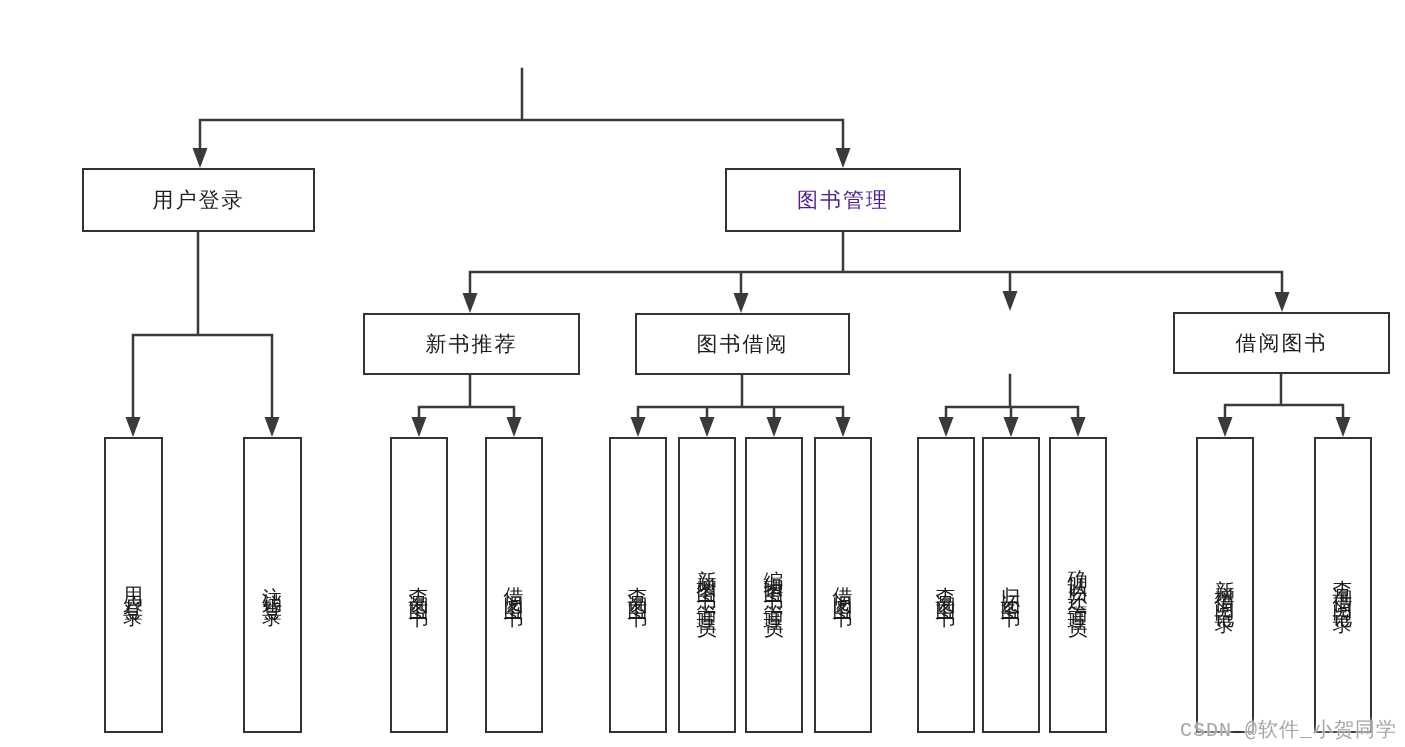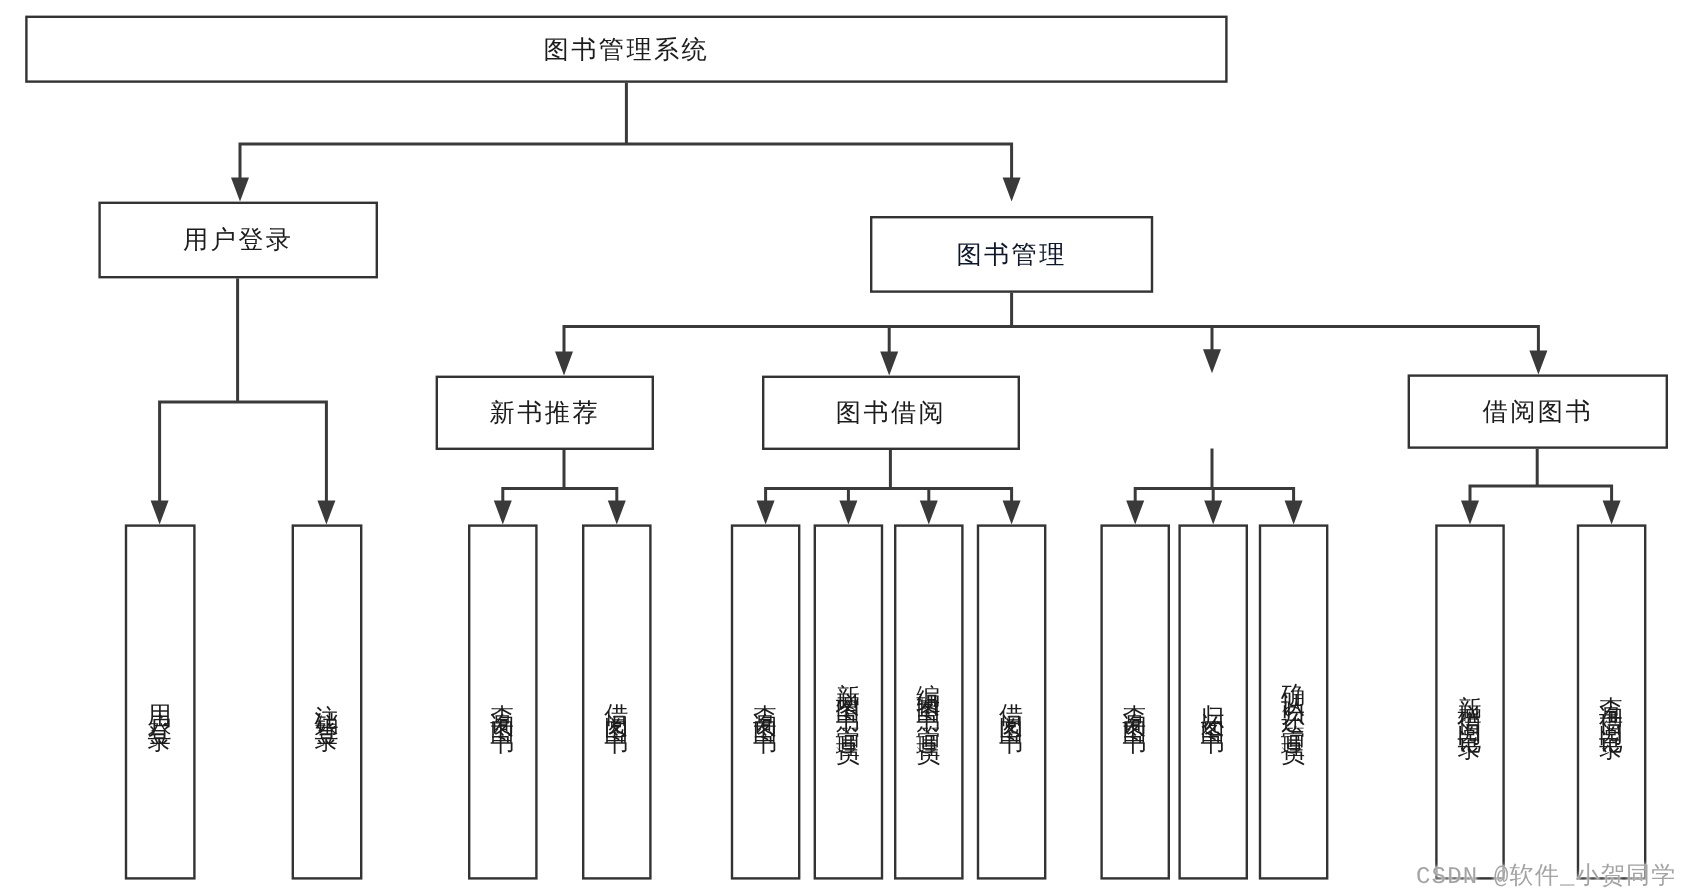--- a/index.html
+++ b/index.html
@@ -59,24 +59,23 @@
 </style>
 </head>
 <body>
 
 <div class="stage">
   <svg width="1405" height="747" viewBox="0 0 1405 747">
       <path d="M522 69V120M200 120H843M200 120V151M843 120V151M198 232V335M133 335H272M133 335V420M272 335V420M843 232V272M470 272H1282M470 272V296M741 272V296M1010 272V294M1282 272V295M470 375V407M419 407H514M419 407V420M514 407V420M742 375V407M638 407H843M638 407V420M707 407V420M774 407V420M843 407V420M1010 375V407M946 407H1078M946 407V420M1011 407V420M1078 407V420M1281 374V405M1225 405H1343M1225 405V420M1343 405V420" fill="none" stroke="#3a3a3a" stroke-width="2.5" stroke-linecap="square"></path>
       <path d="M200 168L192.5 148L207.5 148ZM843 168L835.5 148L850.5 148ZM133 437L125.5 417L140.5 417ZM272 437L264.5 417L279.5 417ZM470 313L462.5 293L477.5 293ZM741 313L733.5 293L748.5 293ZM1010 311L1002.5 291L1017.5 291ZM1282 312L1274.5 292L1289.5 292ZM419 437L411.5 417L426.5 417ZM514 437L506.5 417L521.5 417ZM638 437L630.5 417L645.5 417ZM707 437L699.5 417L714.5 417ZM774 437L766.5 417L781.5 417ZM843 437L835.5 417L850.5 417ZM946 437L938.5 417L953.5 417ZM1011 437L1003.5 417L1018.5 417ZM1078 437L1070.5 417L1085.5 417ZM1225 437L1217.5 417L1232.5 417ZM1343 437L1335.5 417L1350.5 417Z" fill="#3a3a3a" stroke="none"></path>
     </svg>
   <div class="watermark" style="color: rgb(164, 164, 164);">CSDN @软件_小贺同学</div>
-<div class="node h" style="left: 21px; top: 13px; width: 1002px; height: 56px; border-color: rgb(51, 51, 51); color: rgb(28, 28, 28);">图书管理系统</div>
     <div class="node h" style="left: 82px; top: 168px; width: 233px; height: 64px; border-color: rgb(51, 51, 51); color: rgb(28, 28, 28);">用户登录</div>
-    <div class="node h" style="left: 725px; top: 168px; width: 236px; height: 64px; border-color: rgb(51, 51, 51); color: #0f172a; margin-top: 12px;">图书管理</div>
-    <div class="node h" style="left: 363px; top: 313px; width: 182px; height: 62px; border-color: rgb(51, 51, 51); color: rgb(28, 28, 28);">新书推荐</div>
+    <div class="node h" style="left: 725px; top: 168px; width: 236px; height: 64px; border-color: rgb(51, 51, 51); color: #4c1d95;">图书管理</div>
+    <div class="node h" style="left: 363px; top: 313px; width: 217px; height: 62px; border-color: rgb(51, 51, 51); color: rgb(28, 28, 28);">新书推荐</div>
     <div class="node h" style="left: 635px; top: 313px; width: 215px; height: 62px; border-color: rgb(51, 51, 51); color: rgb(28, 28, 28);">图书借阅</div>
     <div class="node h" style="left: 1173px; top: 312px; width: 217px; height: 62px; border-color: rgb(51, 51, 51); color: rgb(28, 28, 28);">借阅图书</div>
     <div class="node v" style="left: 104px; top: 437px; width: 59px; height: 296px; border-color: rgb(51, 51, 51); color: rgb(28, 28, 28);">用户登录</div>
     <div class="node v" style="left: 243px; top: 437px; width: 59px; height: 296px; border-color: rgb(51, 51, 51); color: rgb(28, 28, 28);">注销登录</div>
     <div class="node v" style="left: 390px; top: 437px; width: 58px; height: 296px; border-color: rgb(51, 51, 51); color: rgb(28, 28, 28);">查询图书</div>
     <div class="node v" style="left: 485px; top: 437px; width: 58px; height: 296px; border-color: rgb(51, 51, 51); color: rgb(28, 28, 28);">借阅图书</div>
     <div class="node v" style="left: 609px; top: 437px; width: 58px; height: 296px; border-color: rgb(51, 51, 51); color: rgb(28, 28, 28);">查询图书</div>
     <div class="node v" style="left: 678px; top: 437px; width: 58px; height: 296px; border-color: rgb(51, 51, 51); color: rgb(28, 28, 28);">新增图书（管理员）</div>
     <div class="node v" style="left: 745px; top: 437px; width: 58px; height: 296px; border-color: rgb(51, 51, 51); color: rgb(28, 28, 28);">编辑图书（管理员）</div>
     <div class="node v" style="left: 814px; top: 437px; width: 58px; height: 296px; border-color: rgb(51, 51, 51); color: rgb(28, 28, 28);">借阅图书</div>

